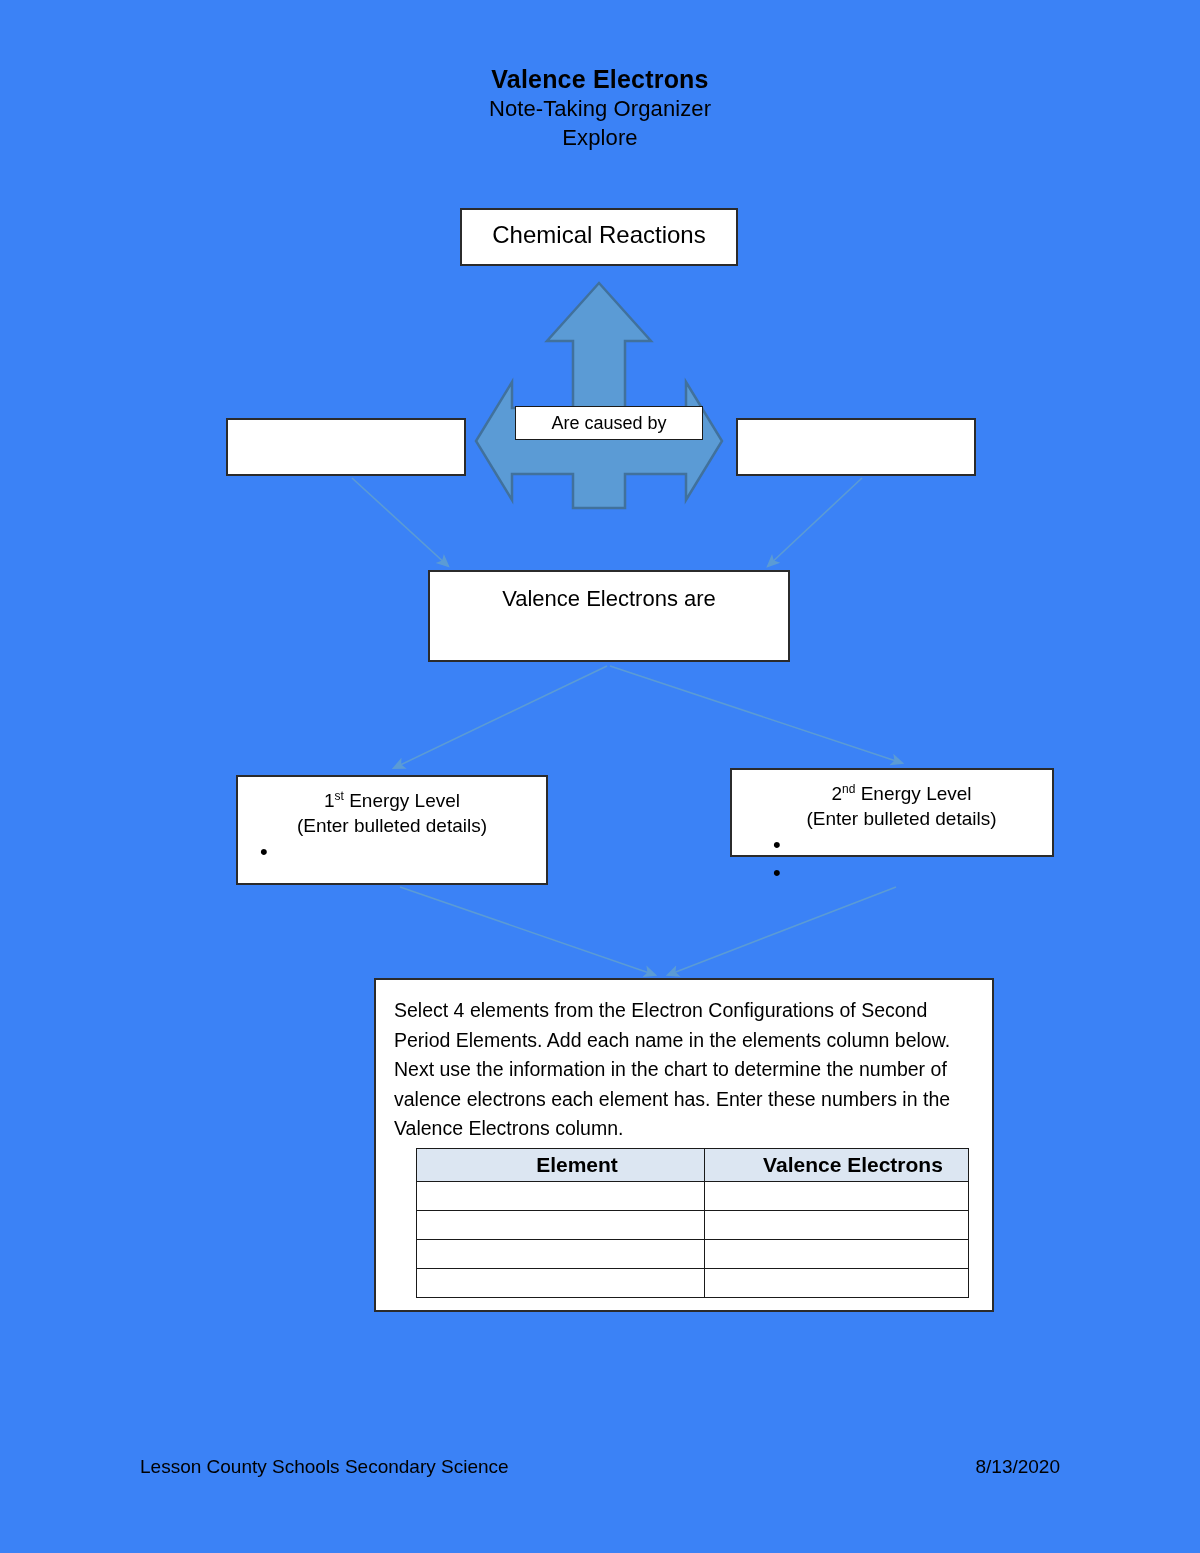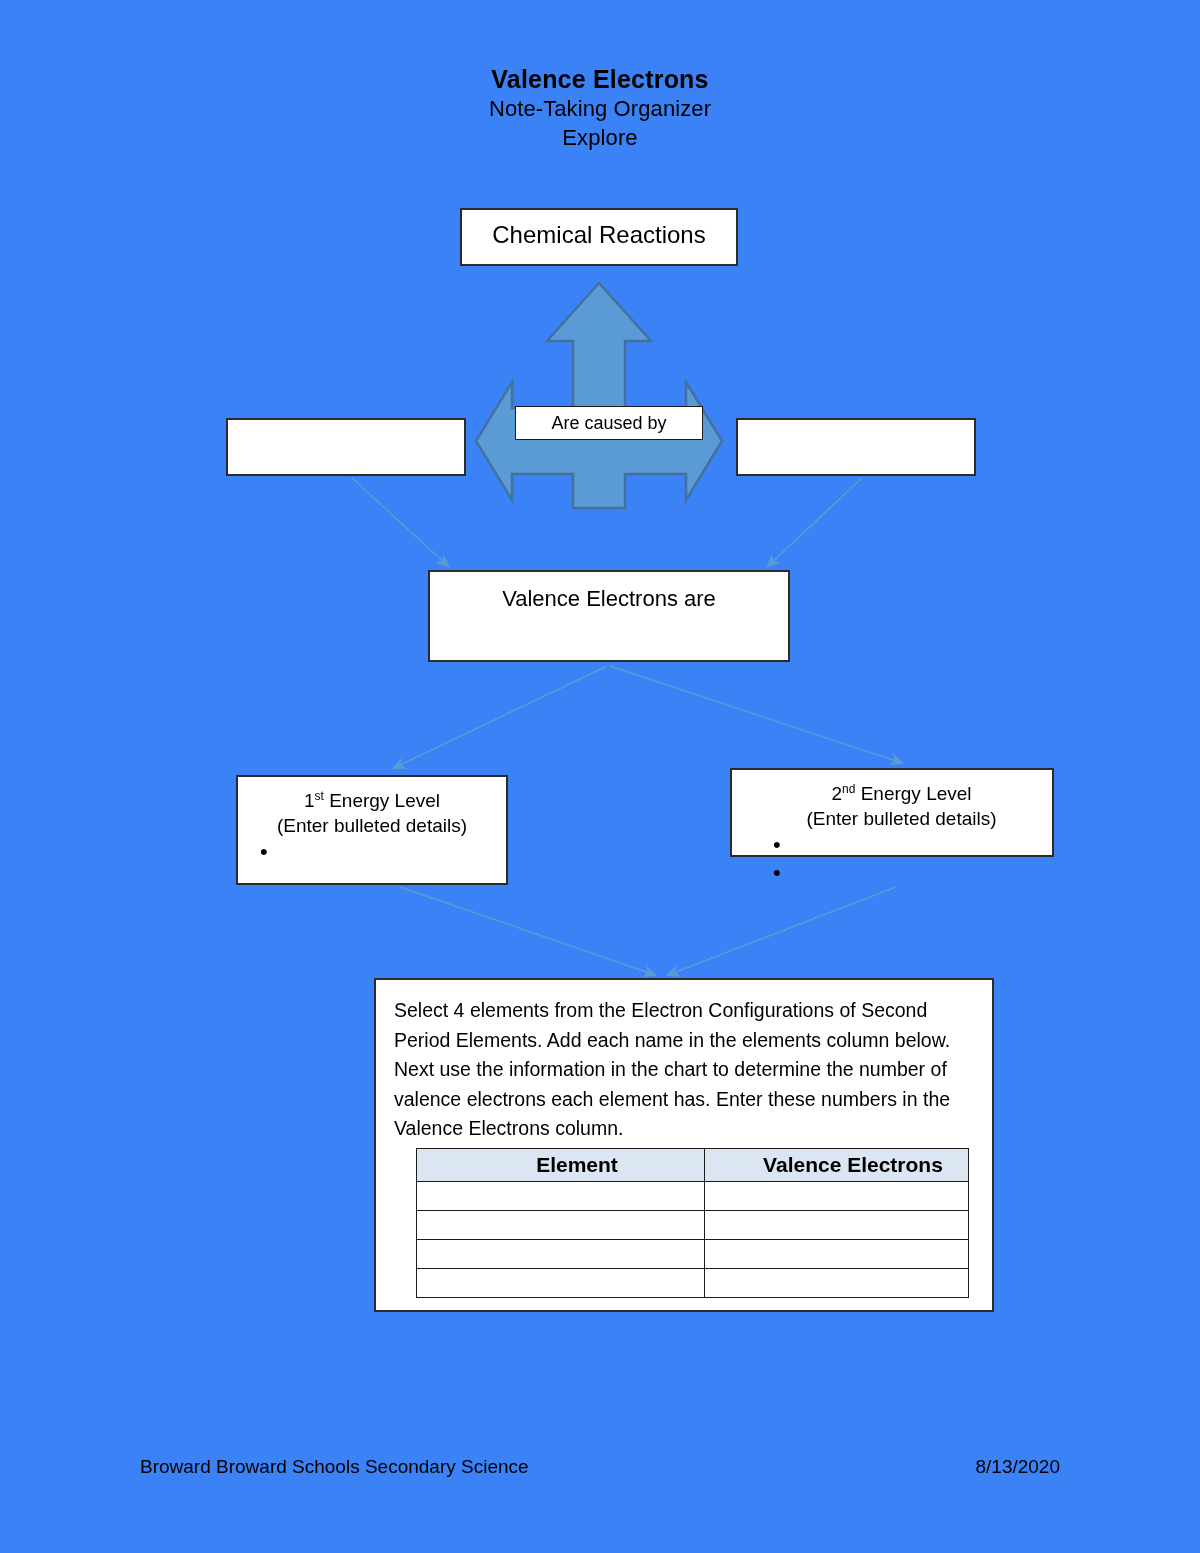--- a/index.html
+++ b/index.html
@@ -86,21 +86,21 @@
     height: 92px;
   }
   #box-valence-are .box-text {
     margin-top: 13px;
   }
 
   
   #box-energy-1 {
     left: 236px;
     top: 775px;
-    width: 272px;
+    width: 312px;
     height: 110px;
   }
   #box-energy-2 {
     left: 730px;
     top: 768px;
     width: 324px;
     height: 89px;
     padding-left: 19px;
   }
   .lvl-head {
@@ -335,17 +335,17 @@
         </tr>
         <tr>
           <td></td>
           <td></td>
         </tr>
       </tbody>
     </table>
   </div>
 
   <div id="footer">
-    <span>Broward Broward Schools Secondary Science</span>
+    <span>Lesson County Schools Secondary Science</span>
     <span>8/13/2020</span>
   </div>
 
 </div>
 
 </body></html>

